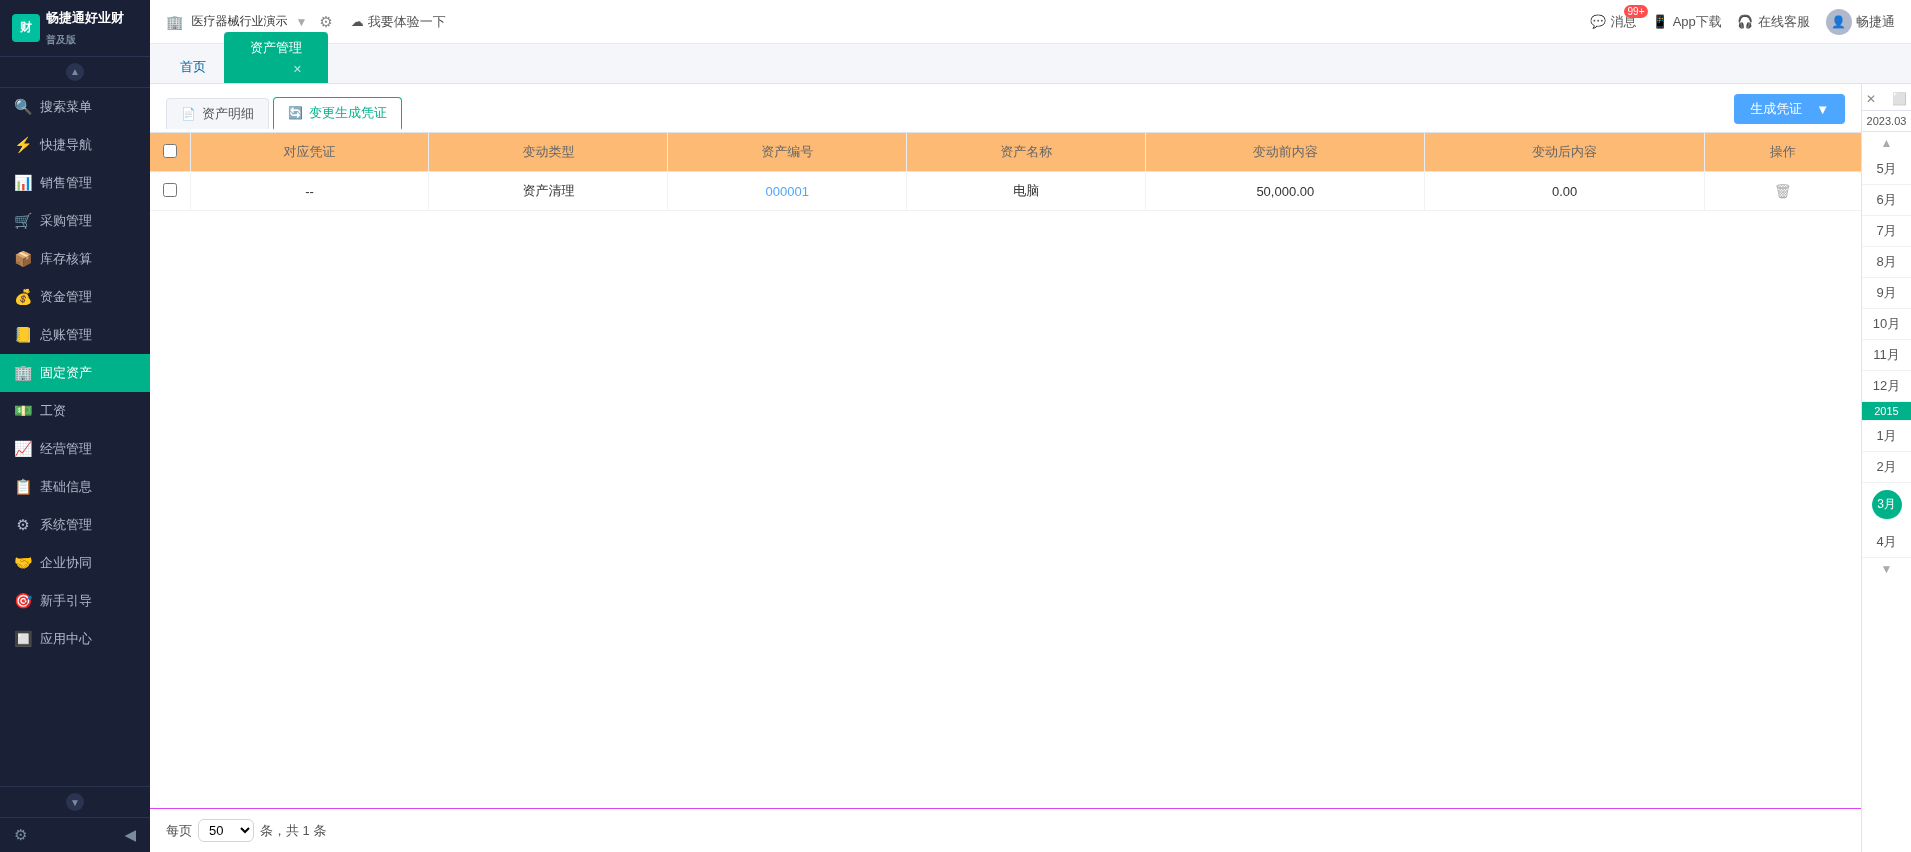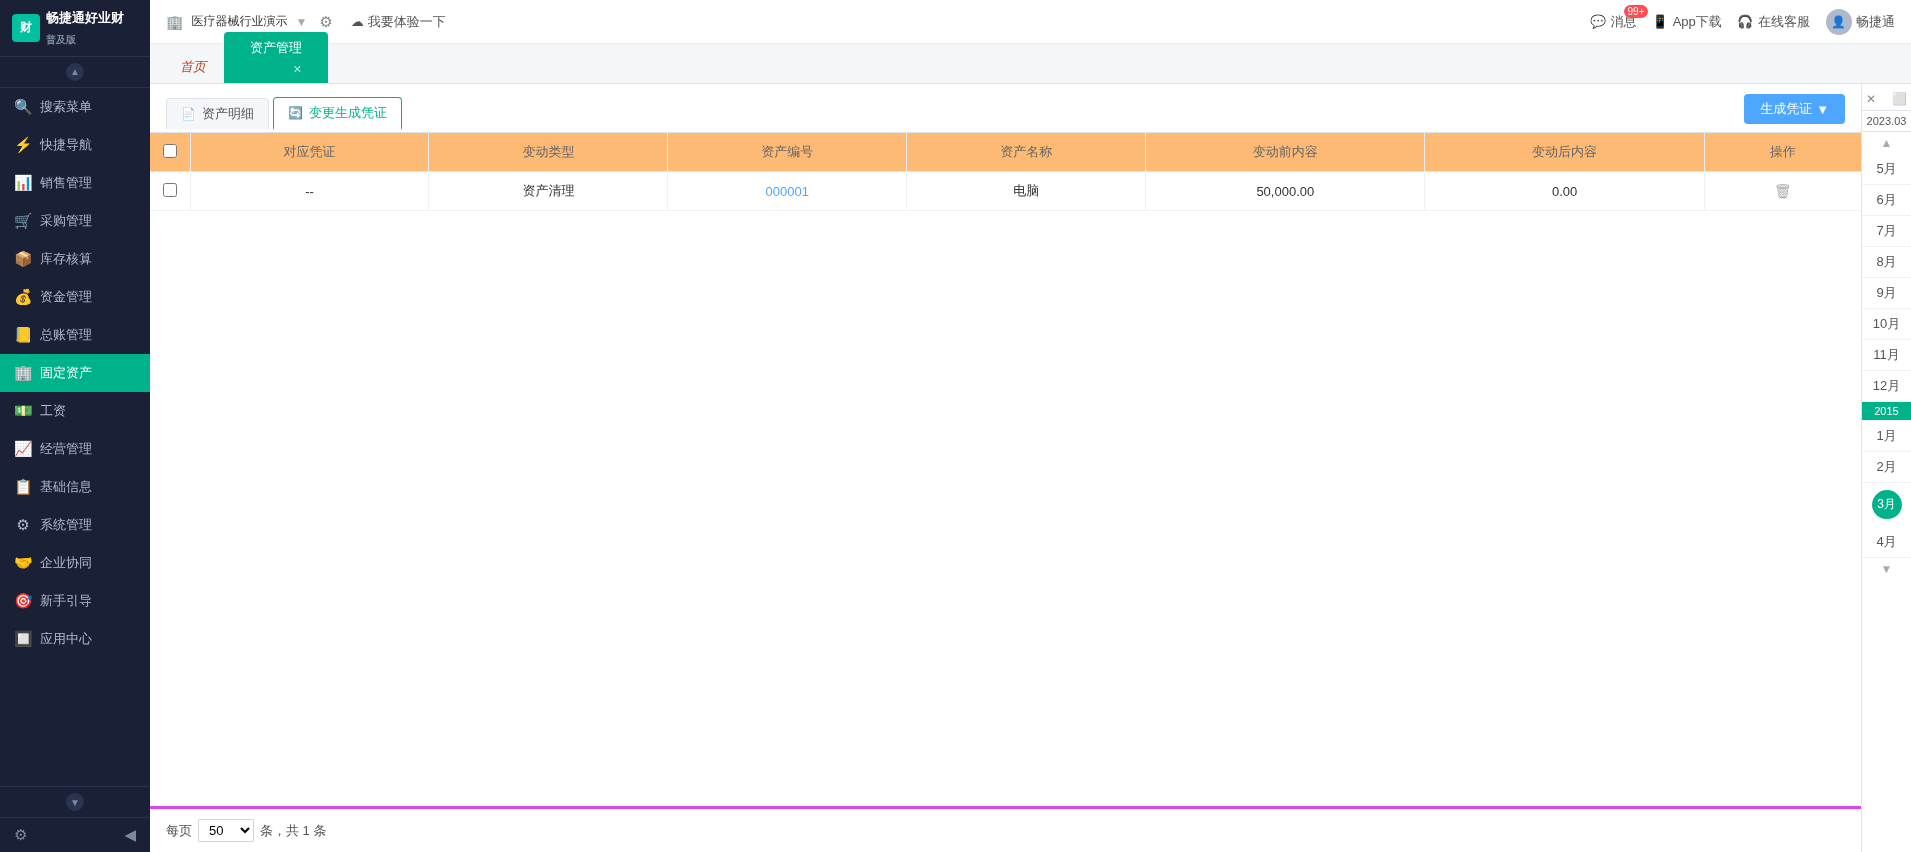--- a/index.html
+++ b/index.html
@@ -143,23 +143,22 @@
     .tab-item.active {
       background: #00b28a;
       color: #fff;
     }
     .tab-close { font-size: 11px; opacity: 0.7; cursor: pointer; }
     .tab-home {
       padding: 7px 14px;
       border-radius: 4px 4px 0 0;
       cursor: pointer;
       font-size: 13px;
-      color: #c2410c;
+      color: #0369a1;
       background: transparent;
-      font-style: italic;
     }
 
     
     .content-area {
       flex: 1;
       background: #fff;
       display: flex;
       flex-direction: row;
       overflow: hidden;
     }
@@ -202,21 +201,21 @@
     .sub-tab-icon { font-size: 12px; }
     .sub-tab-generate-btn {
       margin-left: auto;
       background: #4da6ff;
       color: #fff;
       border: none;
       padding: 6px 16px;
       border-radius: 4px;
       cursor: pointer;
       font-size: 13px;
-      display: flex; align-items: center; gap: 4px;
+      display: flex; align-items: center; gap: 14px;
       margin-bottom: 8px;
     }
 
     
     .table-container {
       flex: 1;
       overflow: auto;
       padding: 0;
     }
     table {
@@ -246,30 +245,30 @@
       color: #333;
       border-right: 1px solid #f0f2f5;
     }
     tbody td:last-child { border-right: none; }
     .td-asset-code { color: #4da6ff; }
     .delete-btn { color: #aaa; cursor: pointer; font-size: 14px; }
 
     
     .pagination {
       padding: 10px 16px;
-      border-top: 3px solid #d946ef;
+      border-top: 1px solid #d946ef;
       display: flex; align-items: center; gap: 6px;
       font-size: 13px; color: #555;
       background: #fff;
       flex-shrink: 0;
     }
     .pagination select {
       padding: 2px 6px;
       border: 1px solid #d0d4dc;
-      border-radius: 1px;
+      border-radius: 6px;
       font-size: 13px;
       background: #fff;
       cursor: pointer;
     }
     .checkbox-cell { width: 40px; }
     input[type="checkbox"] { cursor: pointer; width: 14px; height: 14px; }
 
     
     .right-panel {
       width: 50px;

